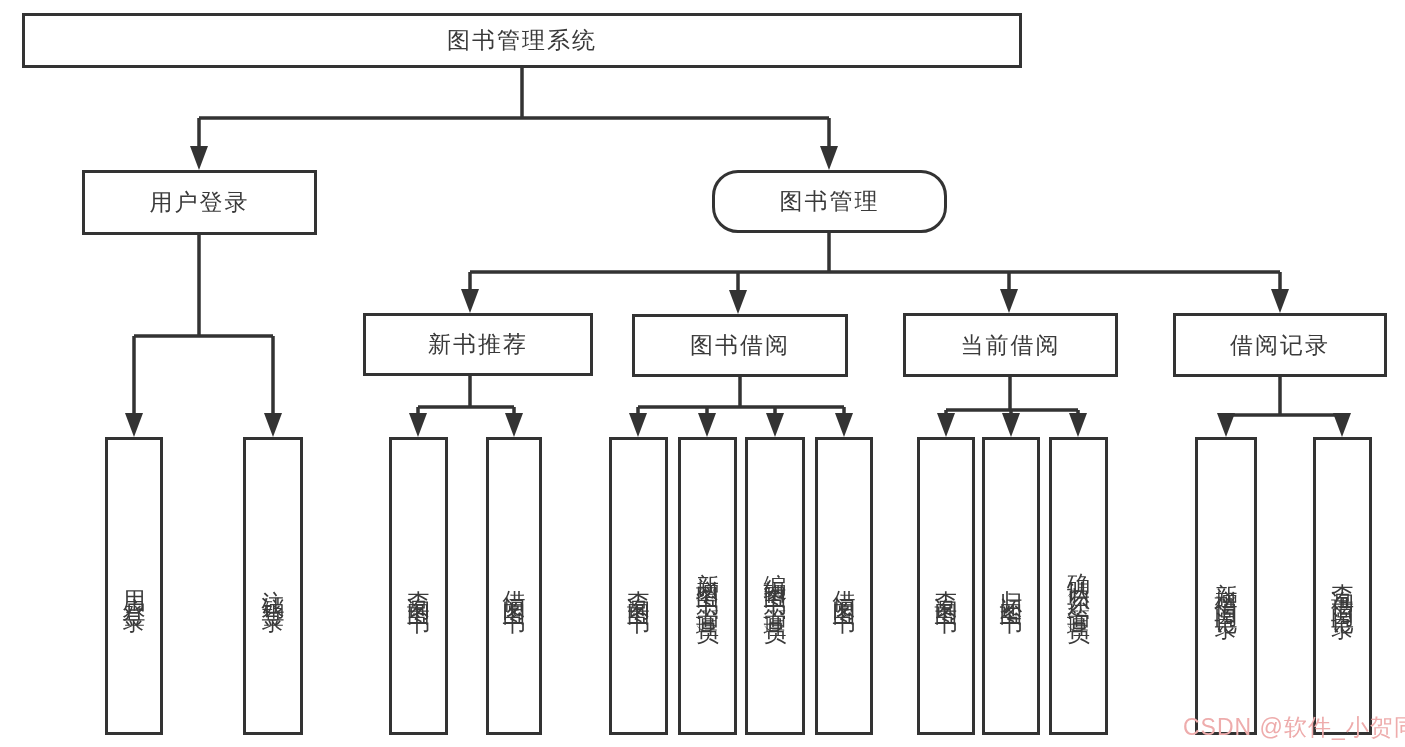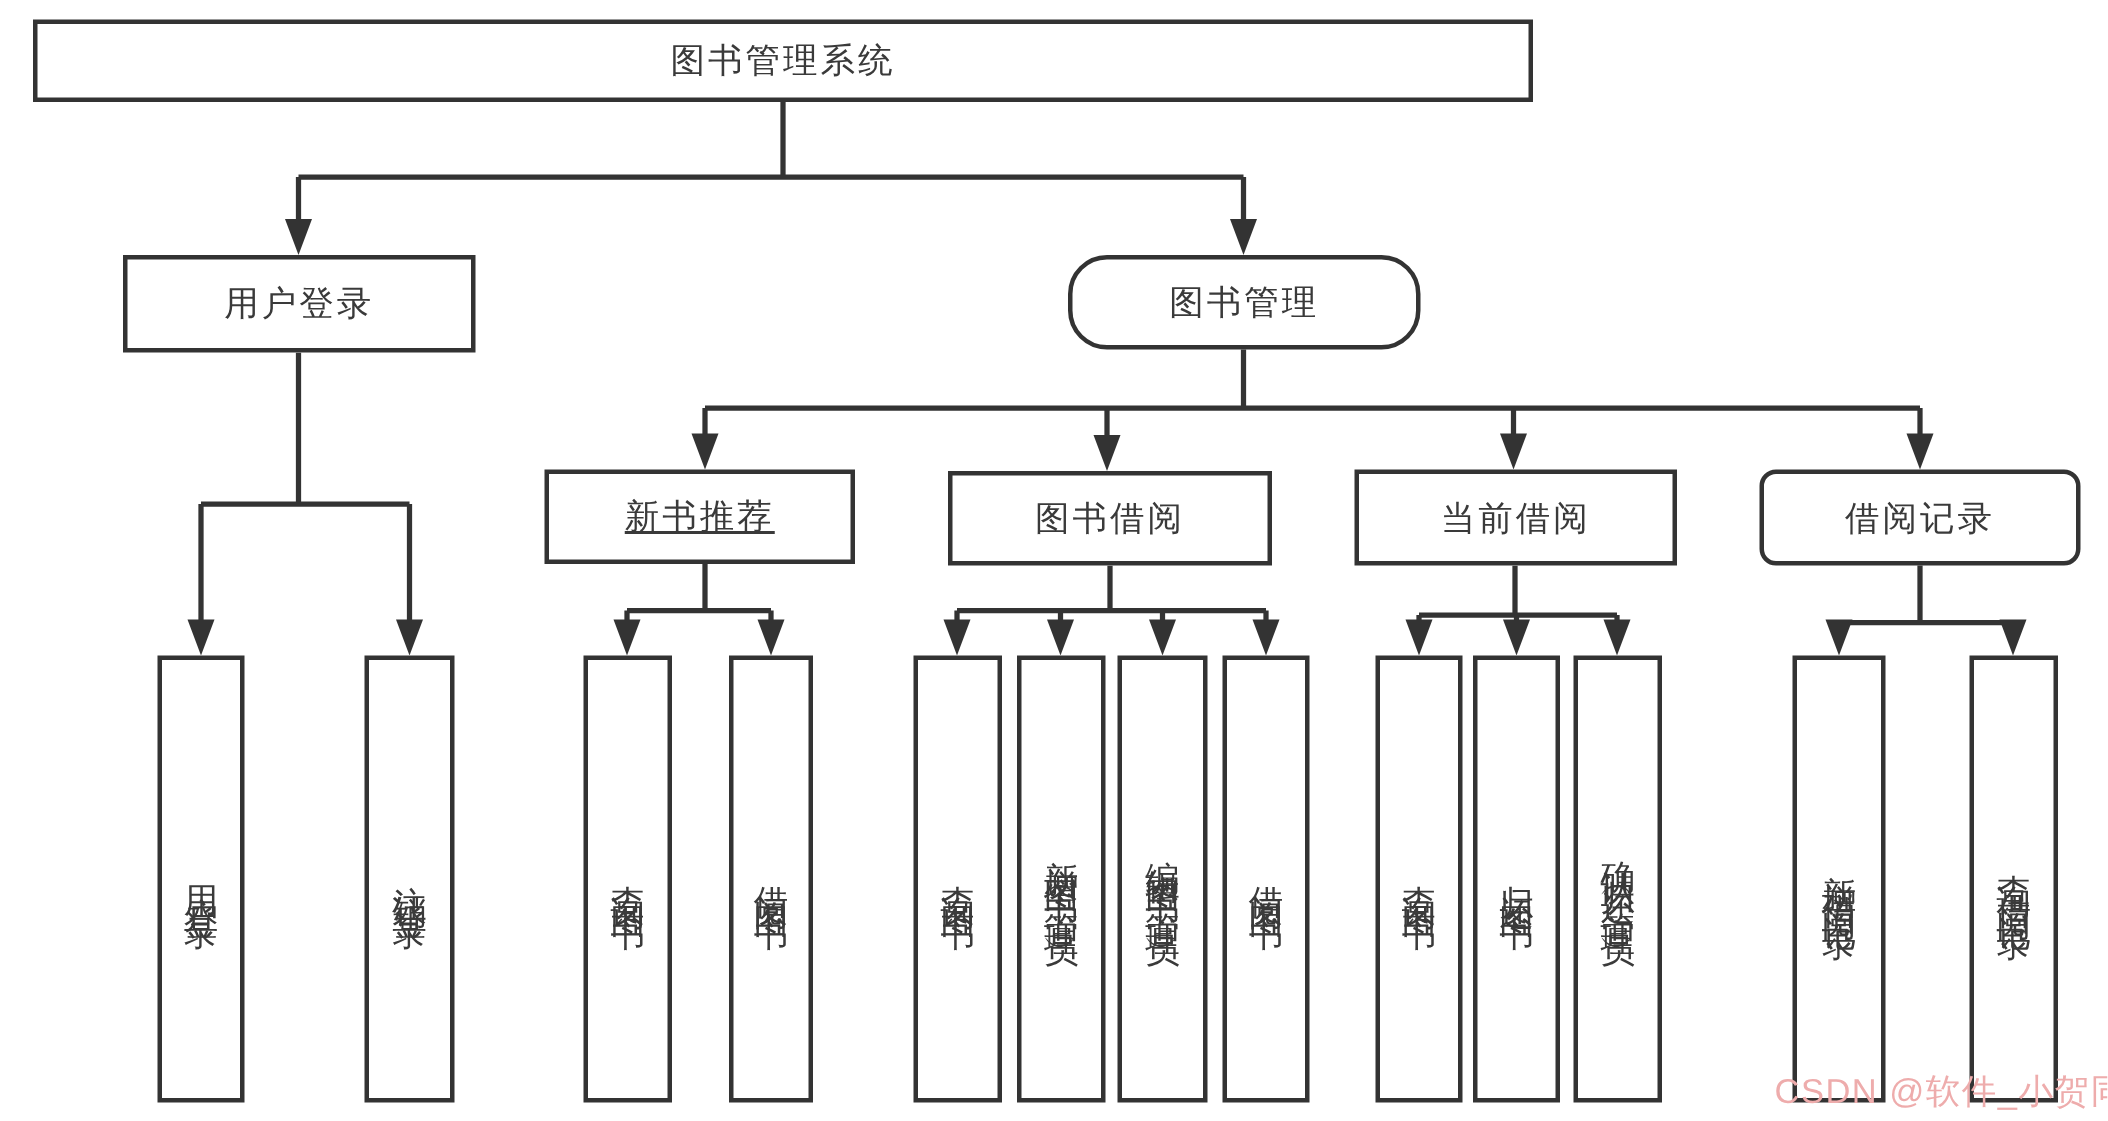--- a/index.html
+++ b/index.html
@@ -88,30 +88,30 @@
     <span>图书管理系统</span>
   </div>
 
   <div class="node h" style="left:82px; top:170px; width:235px; height:65px;">
     <span>用户登录</span>
   </div>
   <div class="node h" style="left:712px; top:170px; width:235px; height:63px;border-radius:26px;">
     <span>图书管理</span>
   </div>
 
-  <div class="node h" style="left:363px; top:313px; width:207px; height:63px;text-decoration:underline;">
+  <div class="node h" style="left:363px; top:313px; width:230px; height:63px;">
     <span>新书推荐</span>
   </div>
   <div class="node h" style="left:903px; top:313px; width:215px; height:64px;">
     <span>当前借阅</span>
   </div>
   <div class="node h" style="left:632px; top:314px; width:216px; height:63px;">
     <span>图书借阅</span>
   </div>
-  <div class="node h" style="left:1173px; top:313px; width:214px; height:64px;border-radius:11px;">
+  <div class="node h" style="left:1173px; top:313px; width:214px; height:64px;">
     <span>借阅记录</span>
   </div>
 
   <div class="node v" style="left:105px; top:437px; width:58px; height:298px;">
     <span>用户登录</span>
   </div>
   <div class="node v" style="left:243px; top:437px; width:60px; height:298px;">
     <span>注销登录</span>
   </div>
 

